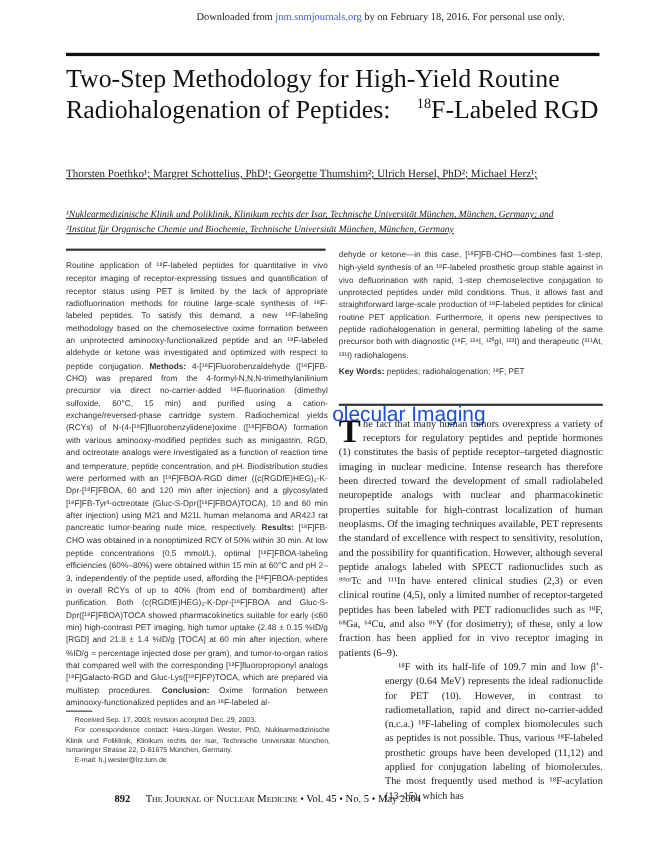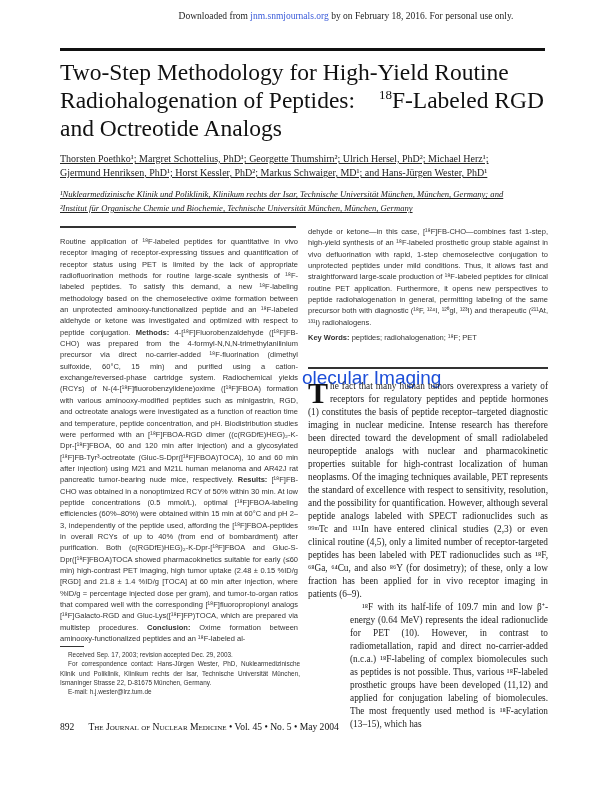--- a/index.html
+++ b/index.html
@@ -22,41 +22,39 @@
   .bodyrule { left:308px; top:367px; width:240px; height:1.5px; background:#333; }
   .watermark { left:302px; top:367px; font-family:"Liberation Sans", sans-serif; font-size:19px; color:#1d4ed8; }
   .body { left:308px; top:380px; width:240px; font-family:"Liberation Serif", serif; font-size:9.3px; line-height:13px; color:#222; text-align:justify; }
   .dropcap { float:left; font-family:"Liberation Serif", serif; font-weight:bold; font-size:30px; line-height:24px; margin:1px 2px 0 0; color:#111; }
   .body p { margin:0; }
   .body p.ind { text-indent:12px;margin-left:42px; }
   .fnrule { left:60px; top:646px; width:24px; height:1px; background:#333; }
   .footnotes { left:60px; top:650px; width:240px; font-family:"Liberation Sans", sans-serif; font-size:6.4px; line-height:9.3px; color:#333; text-align:justify; }
   .footnotes .ind { text-indent:8px; }
   .footer { left:60px; top:721px; width:500px; font-family:"Liberation Serif", serif; font-size:9.6px; color:#111; }
-  .footer .page { font-weight:normal; margin-right:14px; }
+  .footer .page { font-weight:bold; margin-right:14px;margin-left:44px; }
   .footer .journal { font-variant:small-caps; }
 </style>
 </head>
 <body>
 
 <div class="abs download">
   <span>Downloaded from </span><a>jnm.snmjournals.org</a><span> by on February 18, 2016. For personal use only.</span>
 </div>
 
 <div class="abs toprule"></div>
 
 <div class="abs title">
   <div>Two-Step Methodology for High-Yield Routine</div>
   <div><span>Radiohalogenation of Peptides: </span><sup>18</sup><span>F-Labeled RGD</span></div>
-  <div>and Octreotide Analogs</div>
 </div>
 
 <div class="abs authors">
   <div>Thorsten Poethko¹; Margret Schottelius, PhD¹; Georgette Thumshirn²; Ulrich Hersel, PhD²; Michael Herz¹;</div>
-  <div>Gjermund Henriksen, PhD¹; Horst Kessler, PhD²; Markus Schwaiger, MD¹; and Hans-Jürgen Wester, PhD¹</div>
 </div>
 
 <div class="abs affil">
   <div>¹Nuklearmedizinische Klinik und Poliklinik, Klinikum rechts der Isar, Technische Universität München, München, Germany; and</div>
   <div>²Institut für Organische Chemie und Biochemie, Technische Universität München, München, Germany</div>
 </div>
 
 <div class="abs absrule"></div>
 
 <div class="abs abstract">

